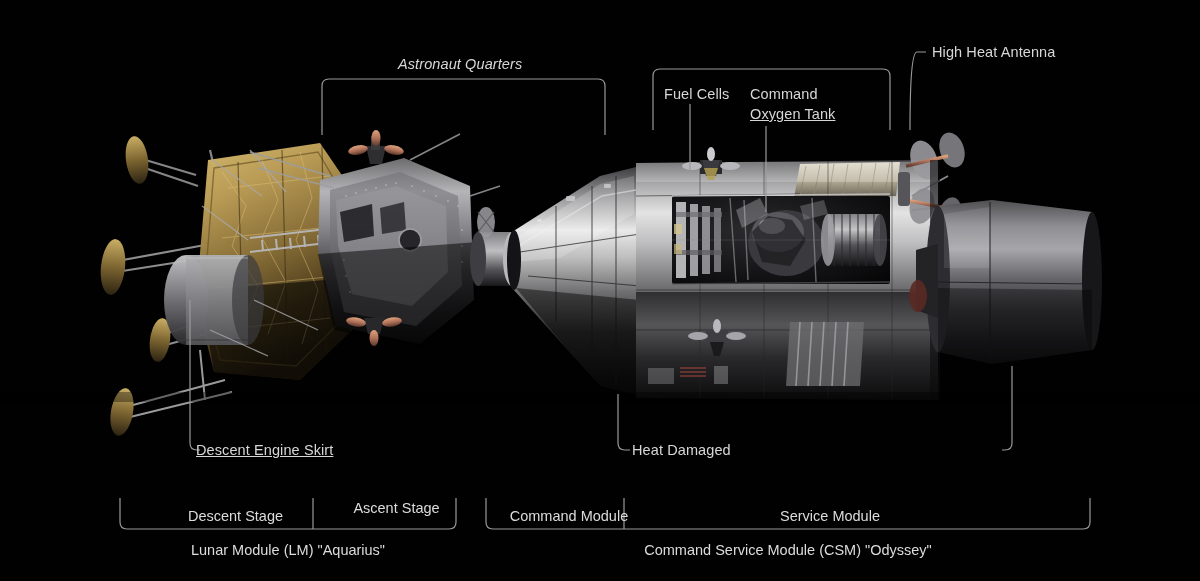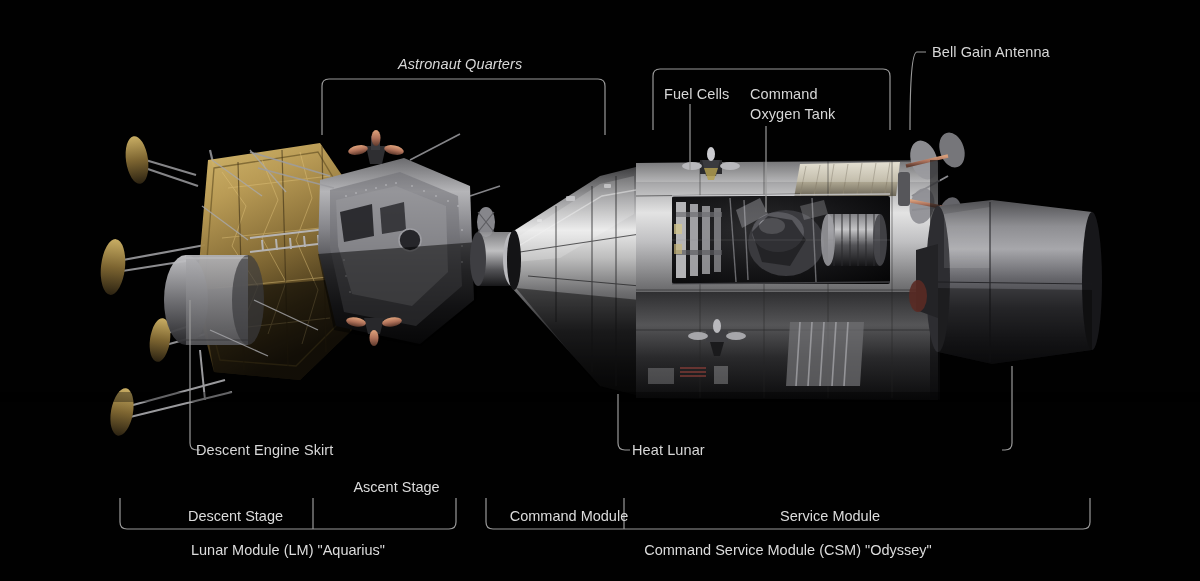--- a/index.html
+++ b/index.html
@@ -510,32 +510,32 @@
       <path d="M624,498 L624,529"></path>
     </g>
   </svg>
 
   <div class="anno" style="left:398px; top:55px;font-style:italic;">Astronaut Quarters</div>
 
 
   <div class="anno" style="left:664px; top:85px;">Fuel Cells</div>
 
   <div class="anno" style="left:750px; top:85px;">Command</div>
-  <div class="anno" style="left:750px; top:105px;">Oxygen Tank</div>
-
-  <div class="anno" style="left:932px; top:43px;">Bell Gain Antenna</div>
-
-  <div class="anno" style="left:196px; top:441px;">Descent Engine Skirt</div>
-
-  <div class="anno" style="left:632px; top:441px;">Heat Lunar</div>
+  <div class="anno" style="left:750px; top:105px;text-decoration:underline;">Oxygen Tank</div>
+
+  <div class="anno" style="left:932px; top:43px;">High Heat Antenna</div>
+
+  <div class="anno" style="left:196px; top:441px;text-decoration:underline;">Descent Engine Skirt</div>
+
+  <div class="anno" style="left:632px; top:441px;">Heat Damaged</div>
 
 
   <div class="seg-label" style="left:120px; top:508px; width:231px;">Descent Stage</div>
 
-  <div class="seg-label" style="left:313px; top:479px; width:167px;">Ascent Stage</div>
+  <div class="seg-label" style="left:313px; top:500px; width:167px;">Ascent Stage</div>
 
   <div class="seg-label" style="left:486px; top:508px; width:166px;">Command Module</div>
 
   <div class="seg-label" style="left:624px; top:508px; width:412px;">Service Module</div>
 
   <div class="group-label" style="left:120px; top:542px; width:336px;">Lunar Module (LM) "Aquarius"</div>
 
   <div class="group-label" style="left:486px; top:542px; width:604px;">Command Service Module (CSM) "Odyssey"</div>
 
 </div>

